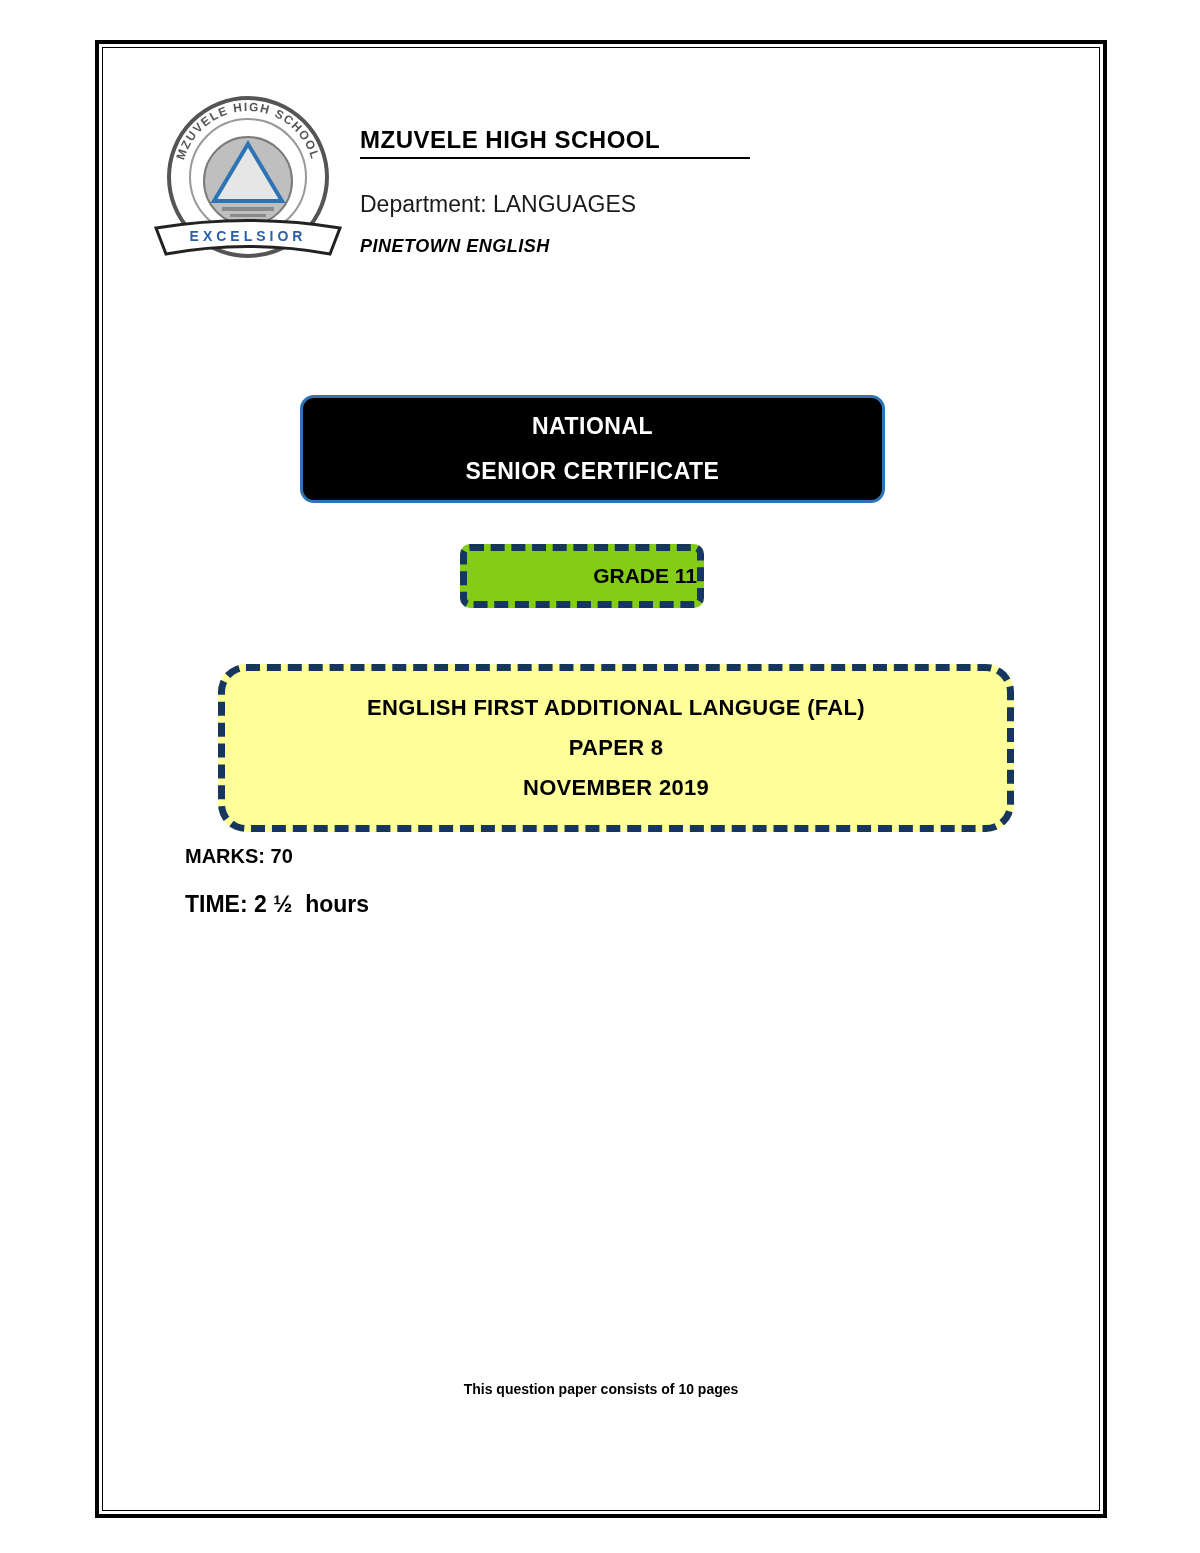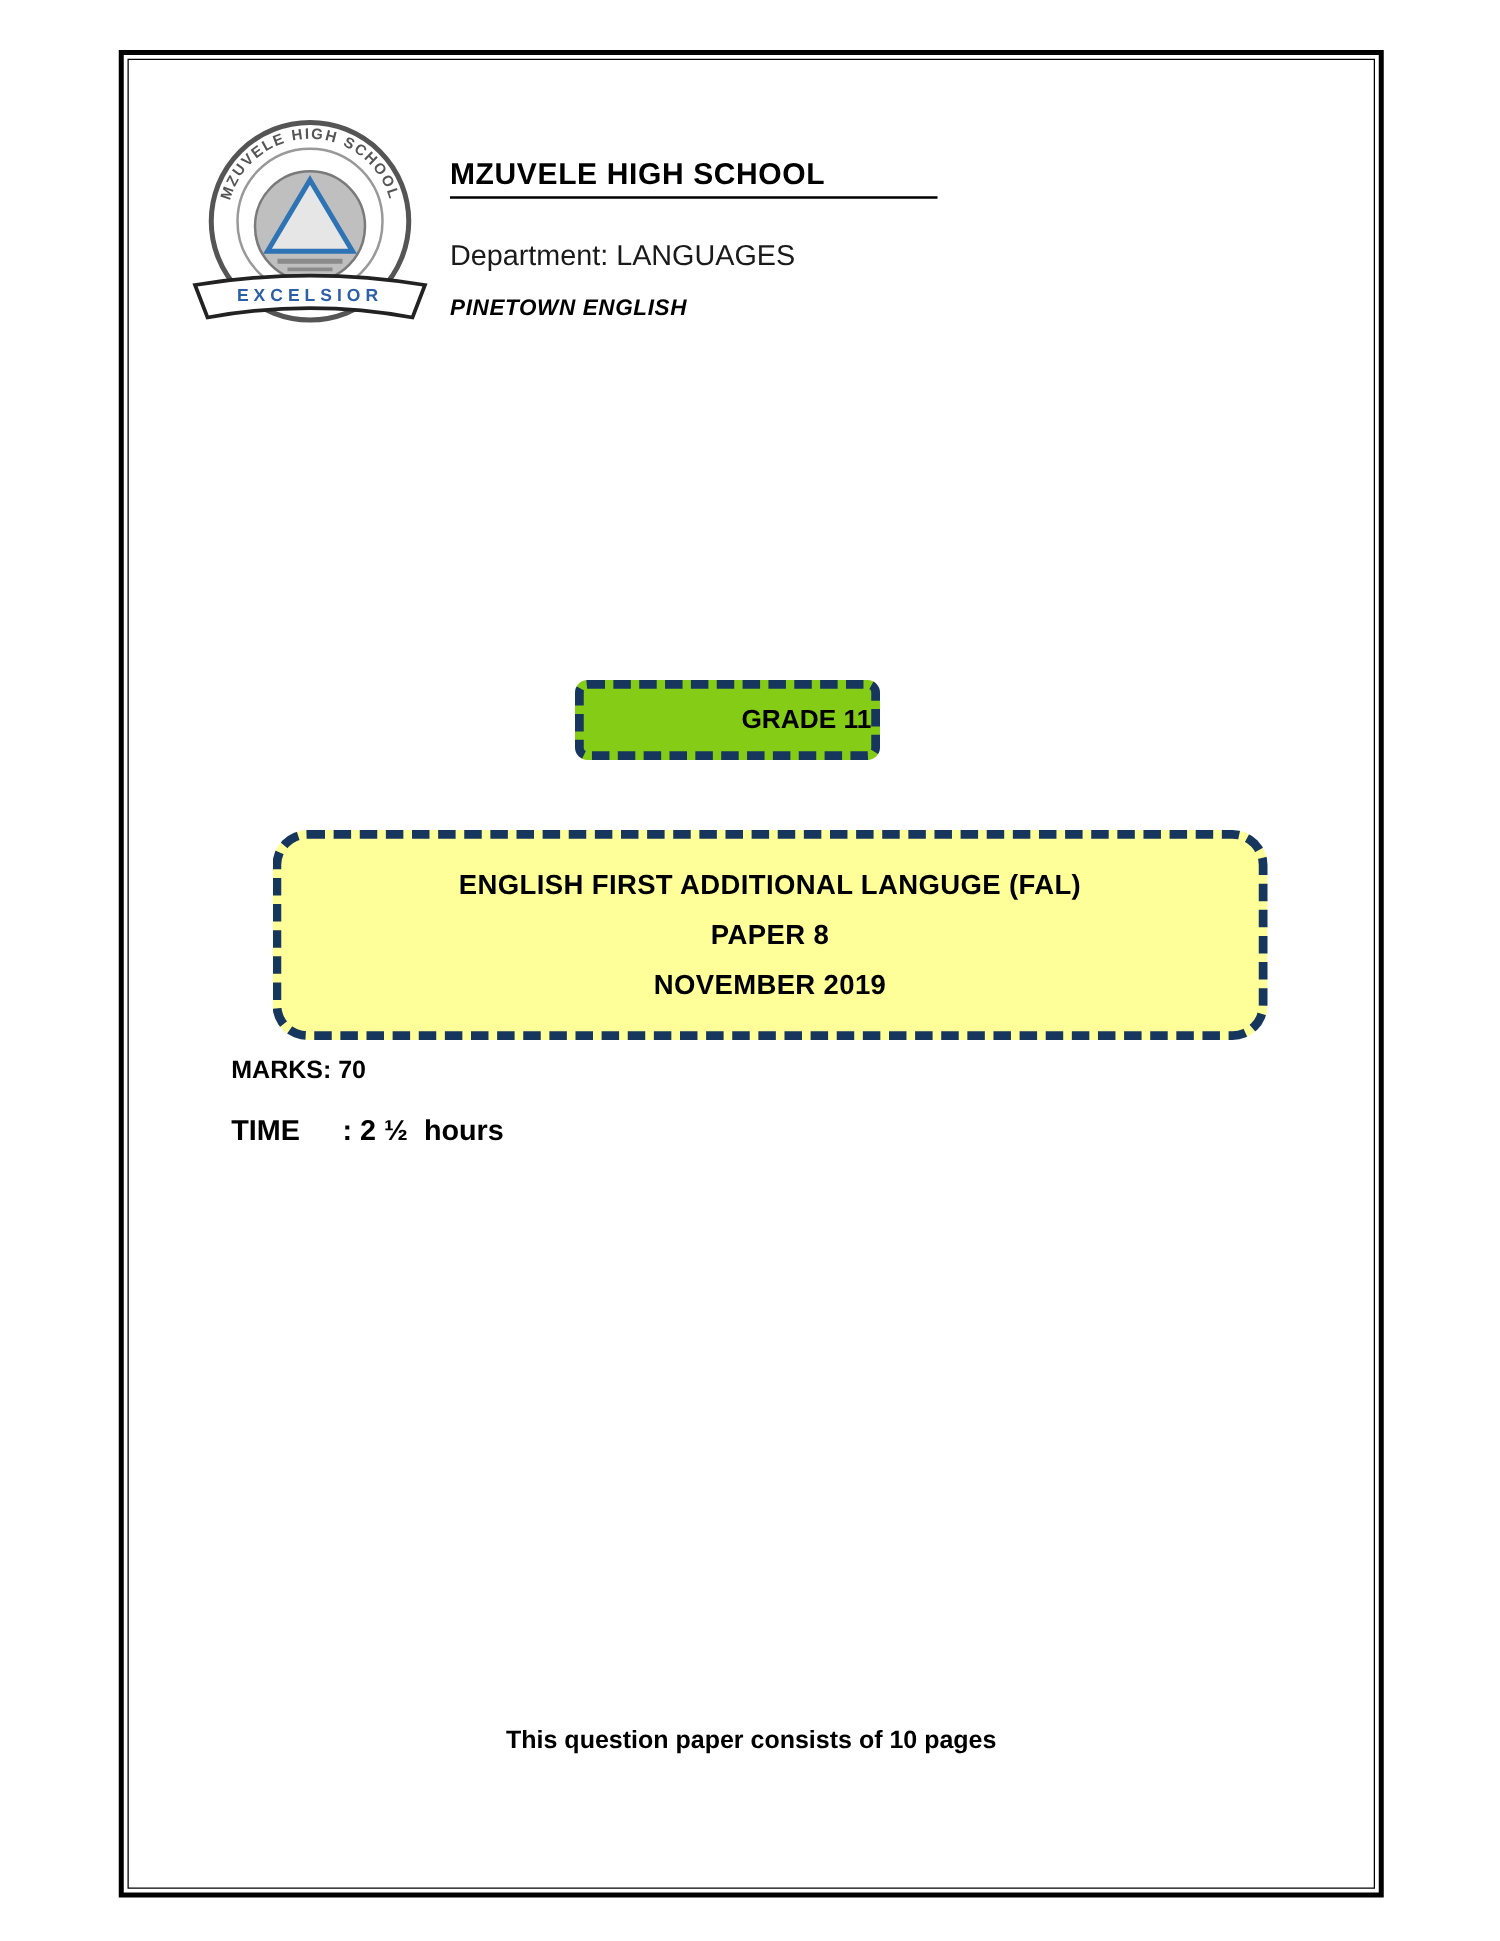--- a/index.html
+++ b/index.html
@@ -130,30 +130,29 @@
     font-weight: bold;
   }
   .time-line {
     position: absolute;
     left: 185px;
     top: 891px;
     font-size: 23px;
     font-weight: bold;
   }
   .time-line .time-value {
-    margin-left: 34px;
     white-space: pre-wrap;
   }
   .footer-note {
     position: absolute;
     left: 95px;
     top: 1381px;
     width: 1012px;
     text-align: center;
-    font-size: 20px;
+    font-size: 14px;
     font-weight: bold;
   }
 </style>
 </head>
 <body>
 
 <div class="page">
 
   <div class="frame-outer">
     <div class="frame-inner"></div>
@@ -188,20 +187,24 @@
     <div>
       <span class="school-name">MZUVELE HIGH SCHOOL</span>
     </div>
     <div class="dept-line">
       <span>Department:</span>
       <span>LANGUAGES</span>
     </div>
     <div class="district-line">PINETOWN ENGLISH</div>
   </div>
 
+  <div class="cert-box">
+    <div>NATIONAL</div>
+    <div>SENIOR CERTIFICATE</div>
+  </div>
 
   <div class="grade-box">
     <span>GRADE 11</span>
   </div>
 
   <div class="subject-box">
     <div>ENGLISH FIRST ADDITIONAL LANGUGE (FAL)</div>
     <div>PAPER 8</div>
     <div>NOVEMBER 2019</div>
   </div>

